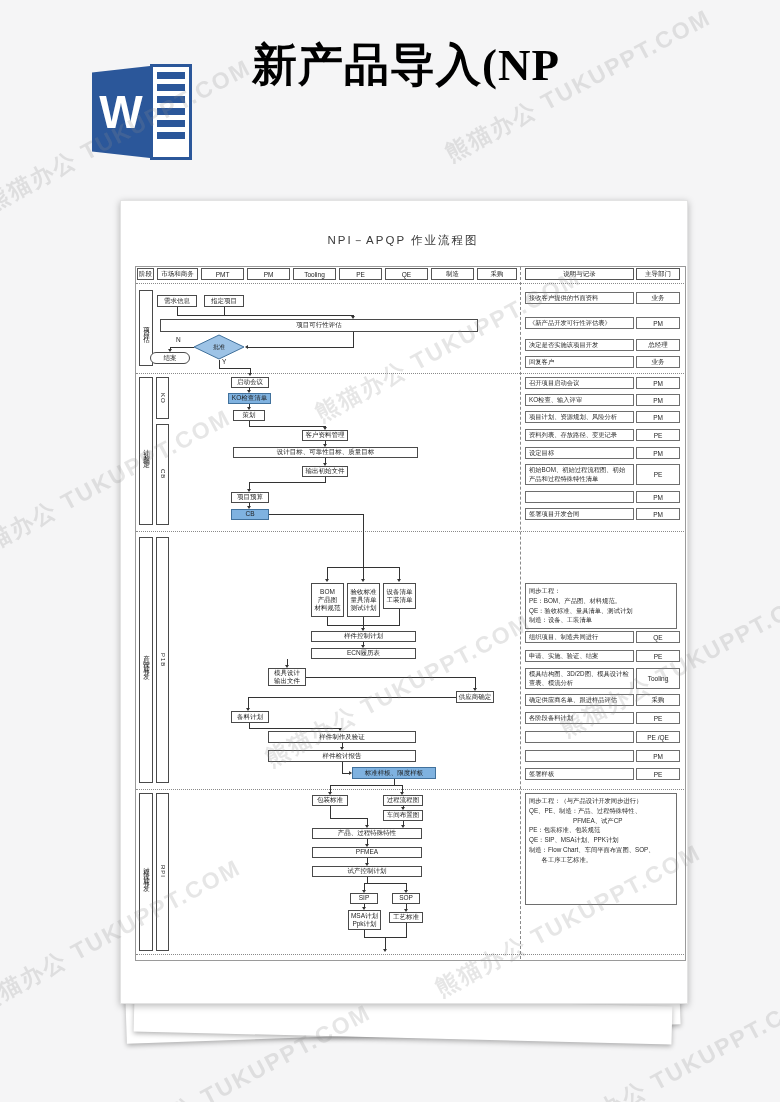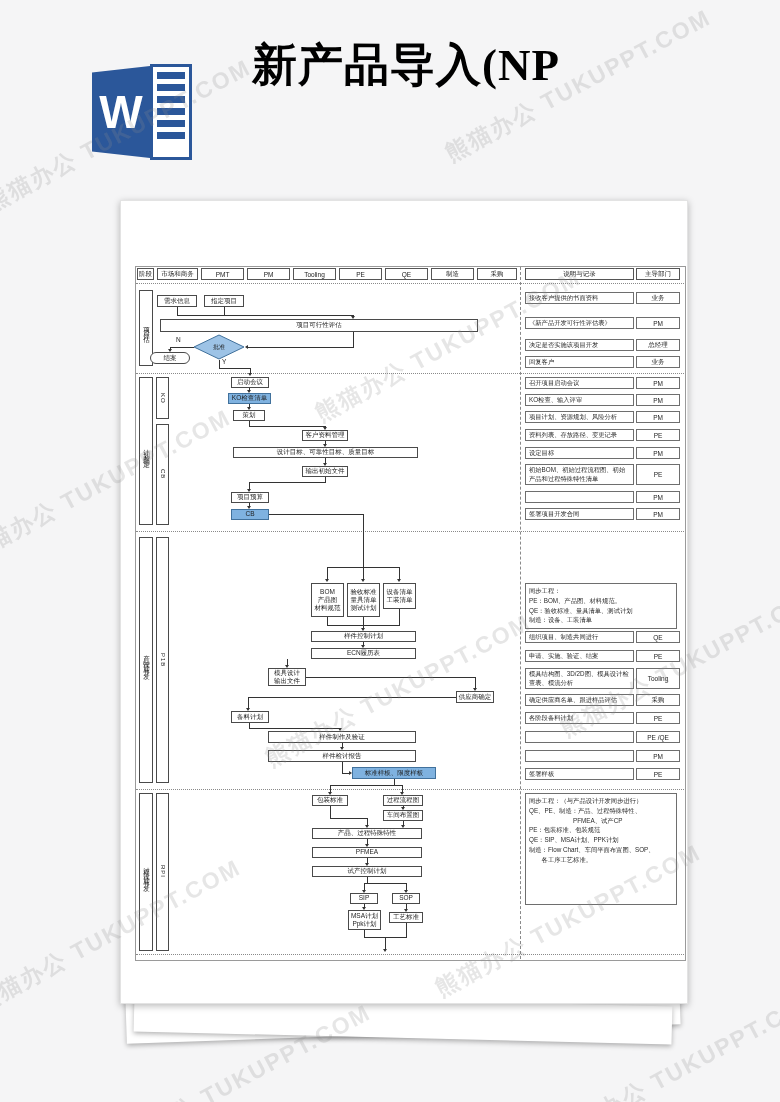--- a/index.html
+++ b/index.html
@@ -74,20 +74,21 @@
   <div class="doc-title">
     <div>新产品导入(NP</div>
   </div>
 
   <div class="sheet" style="left:126px;top:990px;width:554px;height:44px;transform:rotate(-2deg);"></div>
   <div class="sheet" style="left:134px;top:1000px;width:538px;height:38px;transform:rotate(1.4deg);"></div>
 
   <div class="page"></div>
 
   <div class="layer">
+    <div class="chart-title">NPI－APQP 作业流程图</div>
     <div class="frame"></div>
     <div class="dash-v"></div>
     <div class="dot-h" style="top:283px;"></div>
     <div class="dot-h" style="top:373px;"></div>
     <div class="dot-h" style="top:531px;"></div>
     <div class="dot-h" style="top:789px;"></div>
     <div class="dot-h" style="top:954px;"></div>
 
     <div class="hcell" style="left:137px;top:268px;width:17px;">阶段</div>
     <div class="hcell" style="left:157px;top:268px;width:41px;">市场和商务</div>

